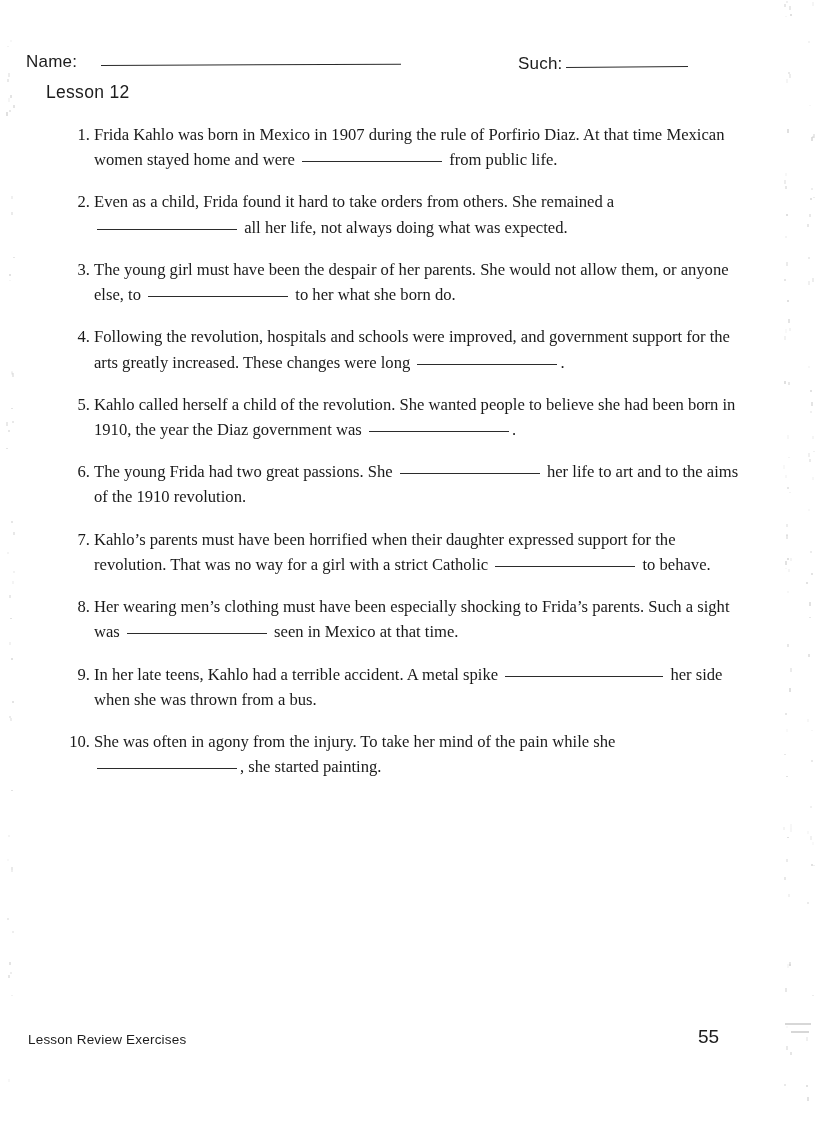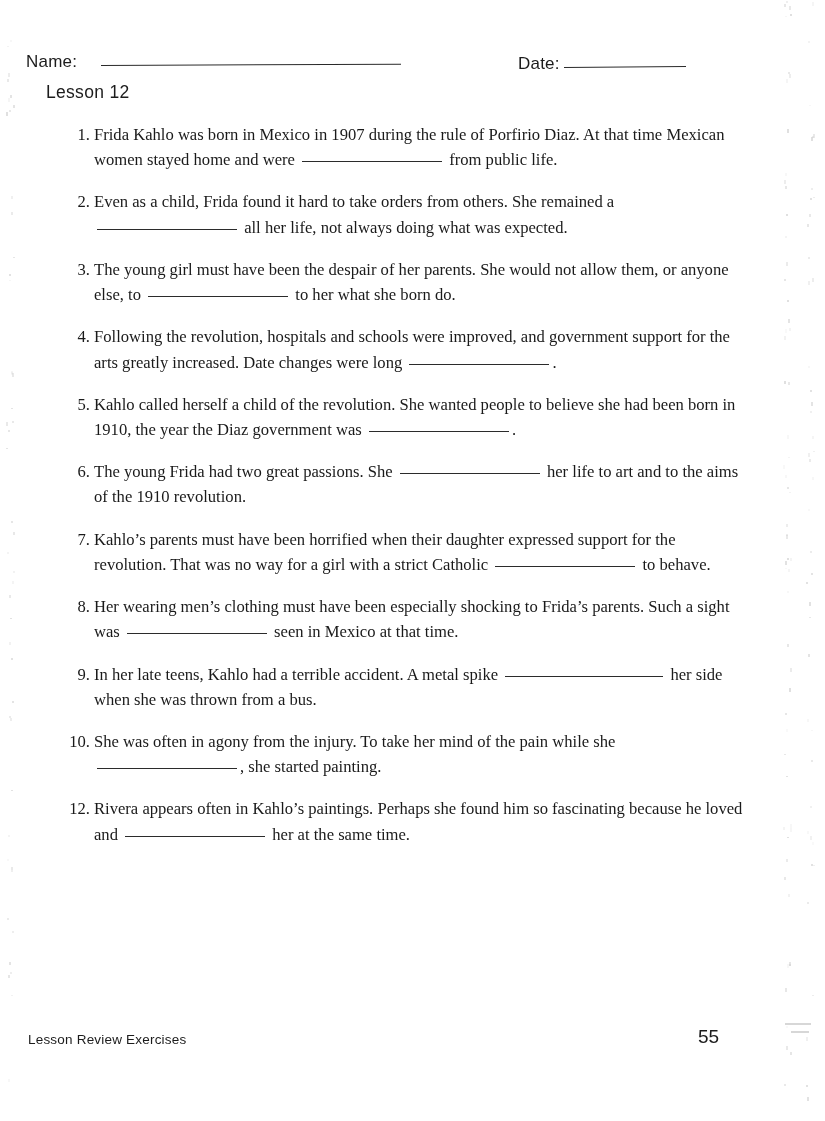--- a/index.html
+++ b/index.html
@@ -324,21 +324,21 @@
     </div>
   <div class="corner-smudge"></div>
   <div class="corner-smudge b2"></div>
 
   <div class="header-row">
     <div class="field field-name">
       <span class="field-label">Name:</span>
       <span class="rule rule-name"></span>
     </div>
     <div class="field field-date">
-      <span class="field-label">Date:</span>
+      <span class="field-label">Such:</span>
       <span class="rule rule-date"></span>
     </div>
   </div>
 
   <div class="lesson-title">Lesson 12</div>
 
   <ol class="questions" id="question-list" style="list-style: none; margin: 0px; padding: 0px;">
       <li class="q">
         <span class="q-num">1.</span>
         <span class="q-text"><span>Frida Kahlo was born in Mexico in 1907 during the rule of Porfirio Diaz. At that time Mexican women stayed home and were </span><span class="blank w-md"></span><span> from public life.</span></span>
@@ -346,21 +346,21 @@
       <li class="q">
         <span class="q-num">2.</span>
         <span class="q-text"><span>Even as a child, Frida found it hard to take orders from others. She remained a </span><span class="blank w-md"></span><span> all her life, not always doing what was expected.</span></span>
       </li>
       <li class="q">
         <span class="q-num">3.</span>
         <span class="q-text"><span>The young girl must have been the despair of her parents. She would not allow them, or anyone else, to </span><span class="blank w-md"></span><span> to her what she born do.</span></span>
       </li>
       <li class="q">
         <span class="q-num">4.</span>
-        <span class="q-text"><span>Following the revolution, hospitals and schools were improved, and government support for the arts greatly increased. Date changes were long </span><span class="blank w-md"></span><span>.</span></span>
+        <span class="q-text"><span>Following the revolution, hospitals and schools were improved, and government support for the arts greatly increased. These changes were long </span><span class="blank w-md"></span><span>.</span></span>
       </li>
       <li class="q">
         <span class="q-num">5.</span>
         <span class="q-text"><span>Kahlo called herself a child of the revolution. She wanted people to believe she had been born in 1910, the year the Diaz government was </span><span class="blank w-md"></span><span>.</span></span>
       </li>
       <li class="q">
         <span class="q-num">6.</span>
         <span class="q-text"><span>The young Frida had two great passions. She </span><span class="blank w-md"></span><span> her life to art and to the aims of the 1910 revolution.</span></span>
       </li>
       <li class="q">
@@ -372,22 +372,18 @@
         <span class="q-text"><span>Her wearing men’s clothing must have been especially shocking to Frida’s parents. Such a sight was </span><span class="blank w-md"></span><span> seen in Mexico at that time.</span></span>
       </li>
       <li class="q">
         <span class="q-num">9.</span>
         <span class="q-text"><span>In her late teens, Kahlo had a terrible accident. A metal spike </span><span class="blank w-lg"></span><span> her side when she was thrown from a bus.</span></span>
       </li>
       <li class="q">
         <span class="q-num">10.</span>
         <span class="q-text"><span>She was often in agony from the injury. To take her mind of the pain while she </span><span class="blank w-md"></span><span>, she started painting.</span></span>
       </li>
-      <li class="q">
-        <span class="q-num">12.</span>
-        <span class="q-text"><span>Rivera appears often in Kahlo’s paintings. Perhaps she found him so fascinating because he loved and </span><span class="blank w-md"></span><span> her at the same time.</span></span>
-      </li>
     </ol>
 
   <div class="footer-label">Lesson Review Exercises</div>
   <div class="footer-page">55</div>
 
 </div>
 
 </body></html>

